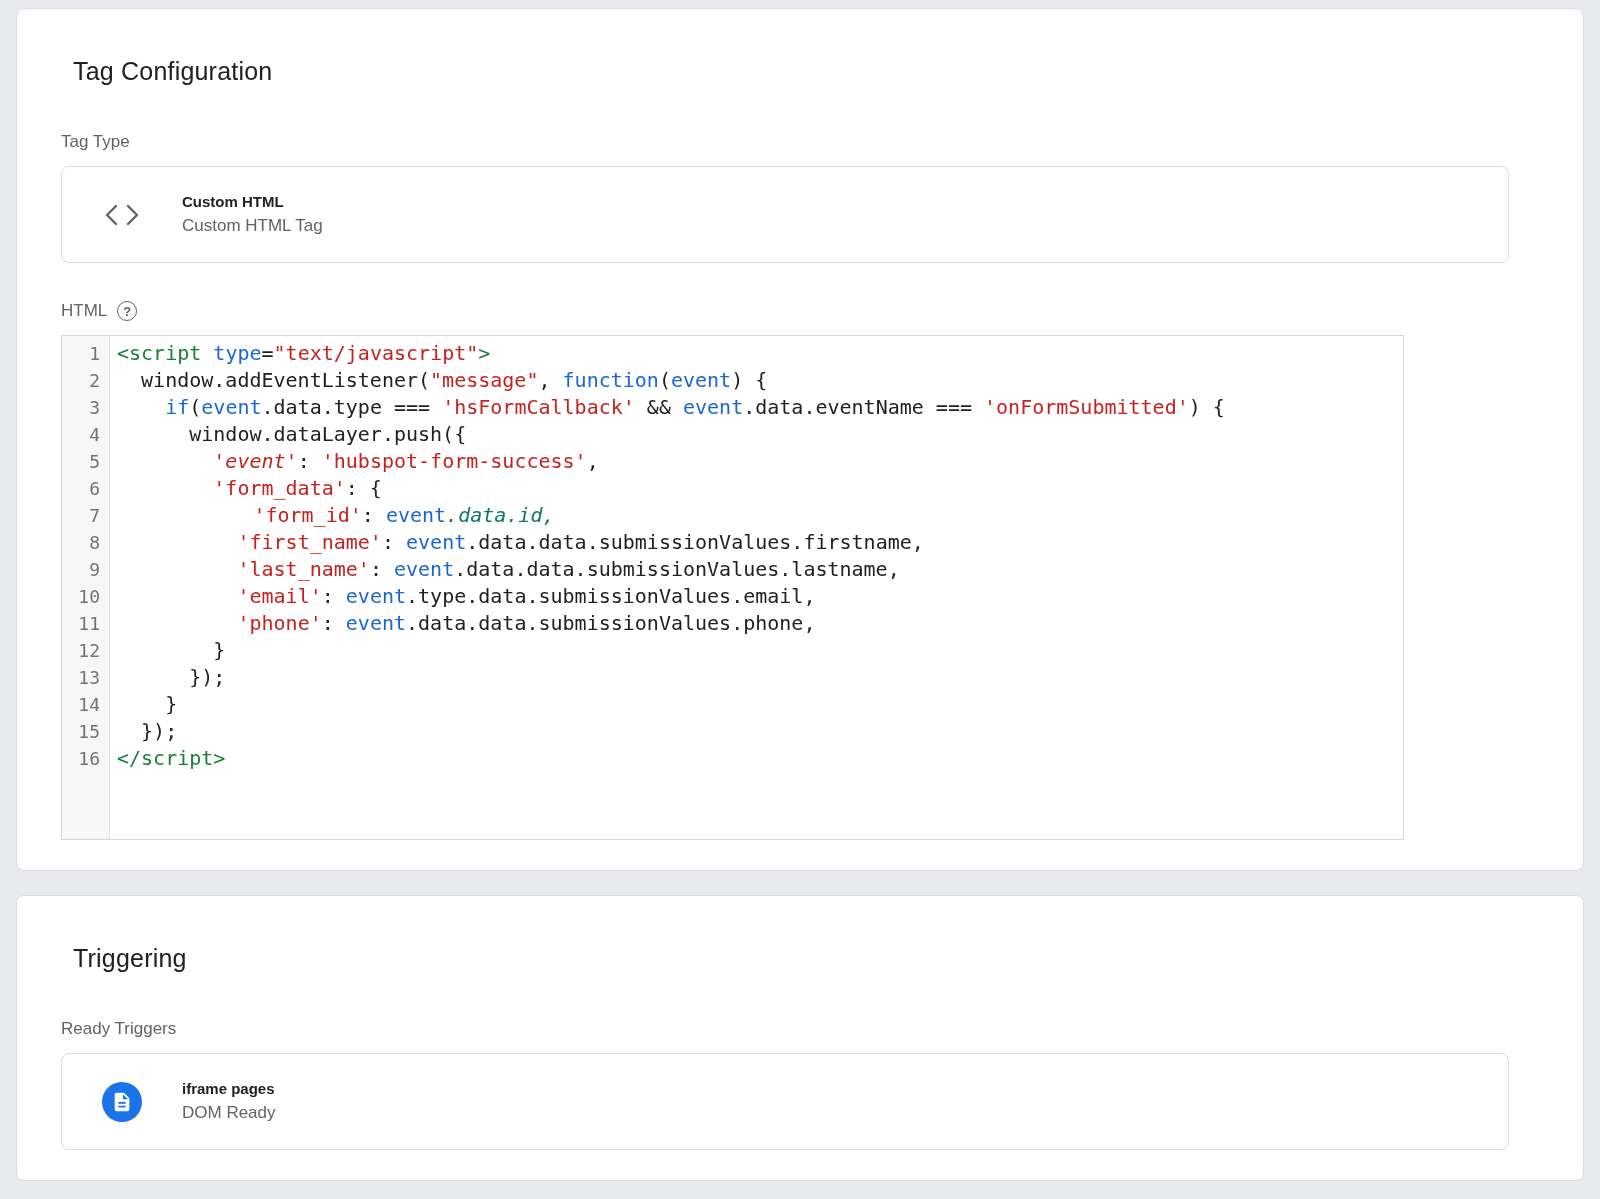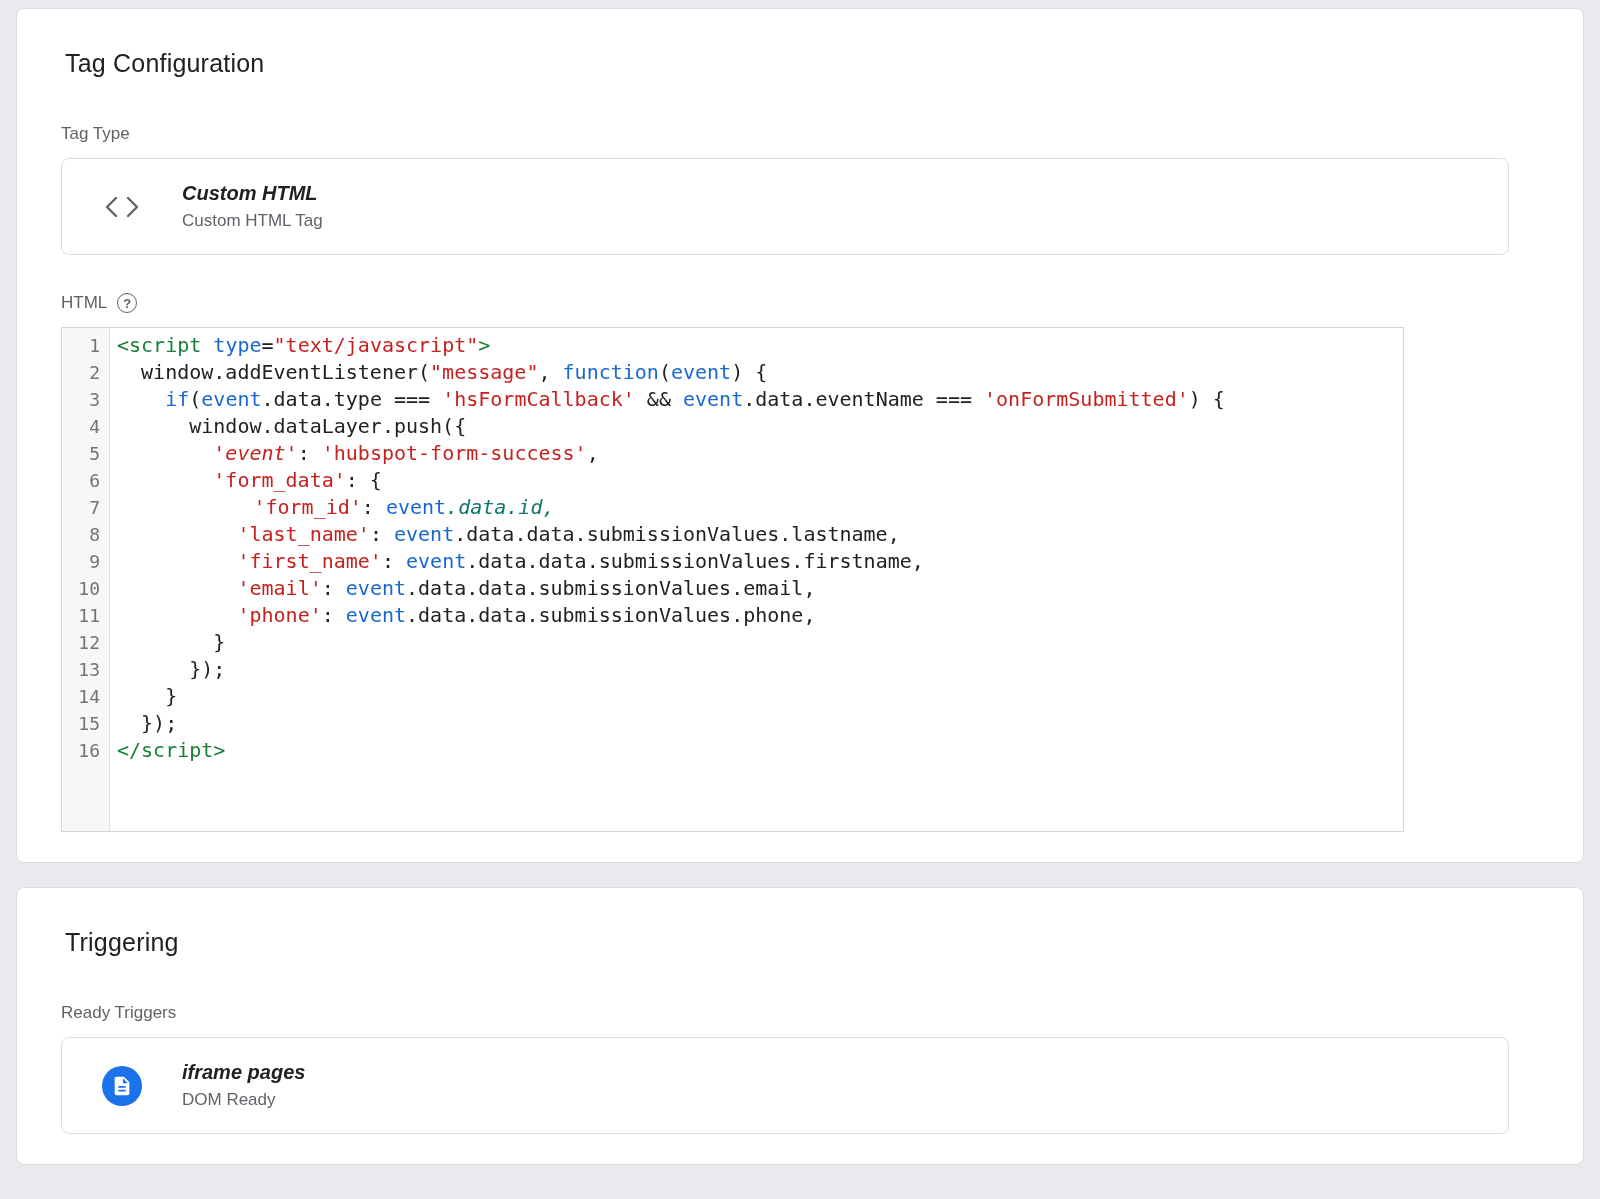--- a/index.html
+++ b/index.html
@@ -15,21 +15,21 @@
   .card {
     background: #ffffff;
     border: 1px solid #dadce0;
     border-radius: 8px;
     padding: 36px 44px 30px 44px;
   }
   .card + .card { margin-top: 24px; }
   .card-title {
     font-size: 25px;
     font-weight: 400;
-    margin: 4px;
+    margin: 12px;
     color: #202124;
     letter-spacing: 0.2px;
   }
   .field-label {
     margin-top: 46px;
     font-size: 17px;
     color: #5f6368;
   }
   .html-label-row {
     margin-top: 38px;
@@ -64,21 +64,21 @@
     background: #fff;
   }
   .selector-icon-zone {
     width: 120px;
     flex-shrink: 0;
     display: flex;
     align-items: center;
     justify-content: center;
   }
   .selector-text { display: flex; flex-direction: column; gap: 6px; }
-  .selector-title { font-size: 20px; font-weight: bold; color: #202124; font-style: italic; }
+  .selector-title { font-size: 15px; font-weight: bold; color: #202124; }
   .selector-subtitle { font-size: 17px; color: #5f6368; }
   .trigger-icon-circle {
     width: 40px;
     height: 40px;
     border-radius: 50%;
     background: #1a73e8;
     display: flex;
     align-items: center;
     justify-content: center;
   }
@@ -162,23 +162,23 @@
           <div class="line-number">16</div>
         </div>
       <div class="code-area">
           <div class="code-line"><span style="color: rgb(24, 128, 56);">&lt;script</span><span style="color: rgb(32, 33, 36);"> </span><span style="color: rgb(25, 103, 210);">type</span><span style="color: rgb(32, 33, 36);">=</span><span style="color: rgb(197, 34, 31);">"text/javascript"</span><span style="color: rgb(24, 128, 56);">&gt;</span></div>
           <div class="code-line"><span style="color: rgb(32, 33, 36);">  window.addEventListener(</span><span style="color: rgb(197, 34, 31);">"message"</span><span style="color: rgb(32, 33, 36);">, </span><span style="color: rgb(25, 103, 210);">function</span><span style="color: rgb(32, 33, 36);">(</span><span style="color: rgb(25, 103, 210);">event</span><span style="color: rgb(32, 33, 36);">) {</span></div>
           <div class="code-line"><span style="color: rgb(32, 33, 36);">    </span><span style="color: rgb(25, 103, 210);">if</span><span style="color: rgb(32, 33, 36);">(</span><span style="color: rgb(25, 103, 210);">event</span><span style="color: rgb(32, 33, 36);">.data.type === </span><span style="color: rgb(197, 34, 31);">'hsFormCallback'</span><span style="color: rgb(32, 33, 36);"> &amp;&amp; </span><span style="color: rgb(25, 103, 210);">event</span><span style="color: rgb(32, 33, 36);">.data.eventName === </span><span style="color: rgb(197, 34, 31);">'onFormSubmitted'</span><span style="color: rgb(32, 33, 36);">) {</span></div>
           <div class="code-line"><span style="color: rgb(32, 33, 36);">      window.dataLayer.push({</span></div>
           <div class="code-line"><span style="color: rgb(32, 33, 36);">        </span><span style="color: rgb(197, 34, 31); font-style: italic;">'event'</span><span style="color: rgb(32, 33, 36);">: </span><span style="color: rgb(197, 34, 31);">'hubspot-form-success'</span><span style="color: rgb(32, 33, 36);">,</span></div>
           <div class="code-line"><span style="color: rgb(32, 33, 36);">        </span><span style="color: rgb(197, 34, 31);">'form_data'</span><span style="color: rgb(32, 33, 36);">: {</span></div>
           <div class="code-line"><span style="color: rgb(32, 33, 36);">          </span><span style="color: rgb(197, 34, 31); margin-left: 16px;">'form_id'</span><span style="color: rgb(32, 33, 36);">: </span><span style="color: rgb(25, 103, 210);">event</span><span style="color: #0f766e; font-style: italic;">.data.id,</span></div>
+          <div class="code-line"><span style="color: rgb(32, 33, 36);">          </span><span style="color: rgb(197, 34, 31);">'first_name'</span><span style="color: rgb(32, 33, 36);">: </span><span style="color: rgb(25, 103, 210);">event</span><span style="color: rgb(32, 33, 36);">.data.data.submissionValues.firstname,</span></div>
           <div class="code-line"><span style="color: rgb(32, 33, 36);">          </span><span style="color: rgb(197, 34, 31);">'last_name'</span><span style="color: rgb(32, 33, 36);">: </span><span style="color: rgb(25, 103, 210);">event</span><span style="color: rgb(32, 33, 36);">.data.data.submissionValues.lastname,</span></div>
-          <div class="code-line"><span style="color: rgb(32, 33, 36);">          </span><span style="color: rgb(197, 34, 31);">'first_name'</span><span style="color: rgb(32, 33, 36);">: </span><span style="color: rgb(25, 103, 210);">event</span><span style="color: rgb(32, 33, 36);">.data.data.submissionValues.firstname,</span></div>
-          <div class="code-line"><span style="color: rgb(32, 33, 36);">          </span><span style="color: rgb(197, 34, 31);">'email'</span><span style="color: rgb(32, 33, 36);">: </span><span style="color: rgb(25, 103, 210);">event</span><span style="color: rgb(32, 33, 36);">.data.data.submissionValues.email,</span></div>
+          <div class="code-line"><span style="color: rgb(32, 33, 36);">          </span><span style="color: rgb(197, 34, 31);">'email'</span><span style="color: rgb(32, 33, 36);">: </span><span style="color: rgb(25, 103, 210);">event</span><span style="color: rgb(32, 33, 36);">.type.data.submissionValues.email,</span></div>
           <div class="code-line"><span style="color: rgb(32, 33, 36);">          </span><span style="color: rgb(197, 34, 31);">'phone'</span><span style="color: rgb(32, 33, 36);">: </span><span style="color: rgb(25, 103, 210);">event</span><span style="color: rgb(32, 33, 36);">.data.data.submissionValues.phone,</span></div>
           <div class="code-line"><span style="color: rgb(32, 33, 36);">        }</span></div>
           <div class="code-line"><span style="color: rgb(32, 33, 36);">      });</span></div>
           <div class="code-line"><span style="color: rgb(32, 33, 36);">    }</span></div>
           <div class="code-line"><span style="color: rgb(32, 33, 36);">  });</span></div>
           <div class="code-line"><span style="color: rgb(24, 128, 56);">&lt;/script&gt;</span></div>
         </div>
     </div>
   </section>
 

